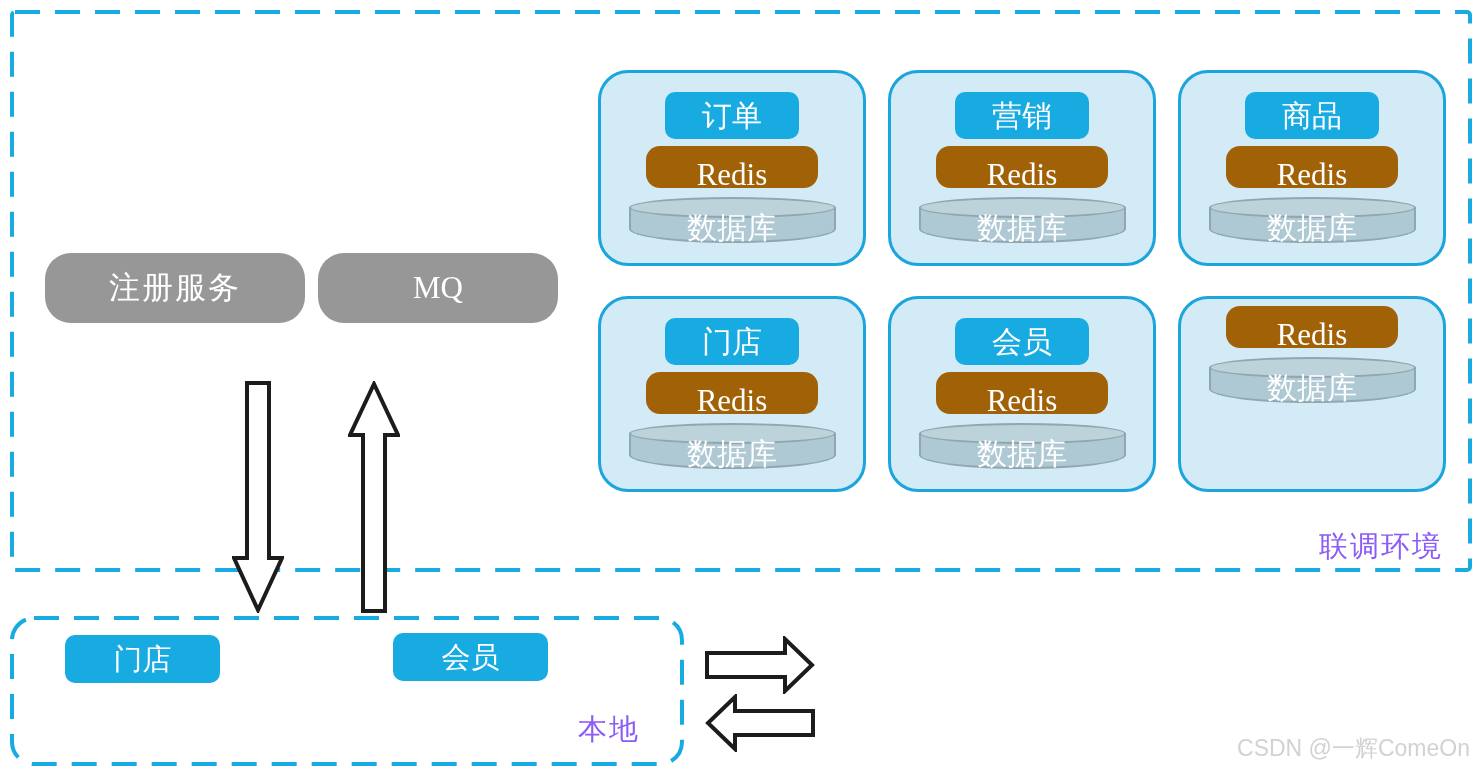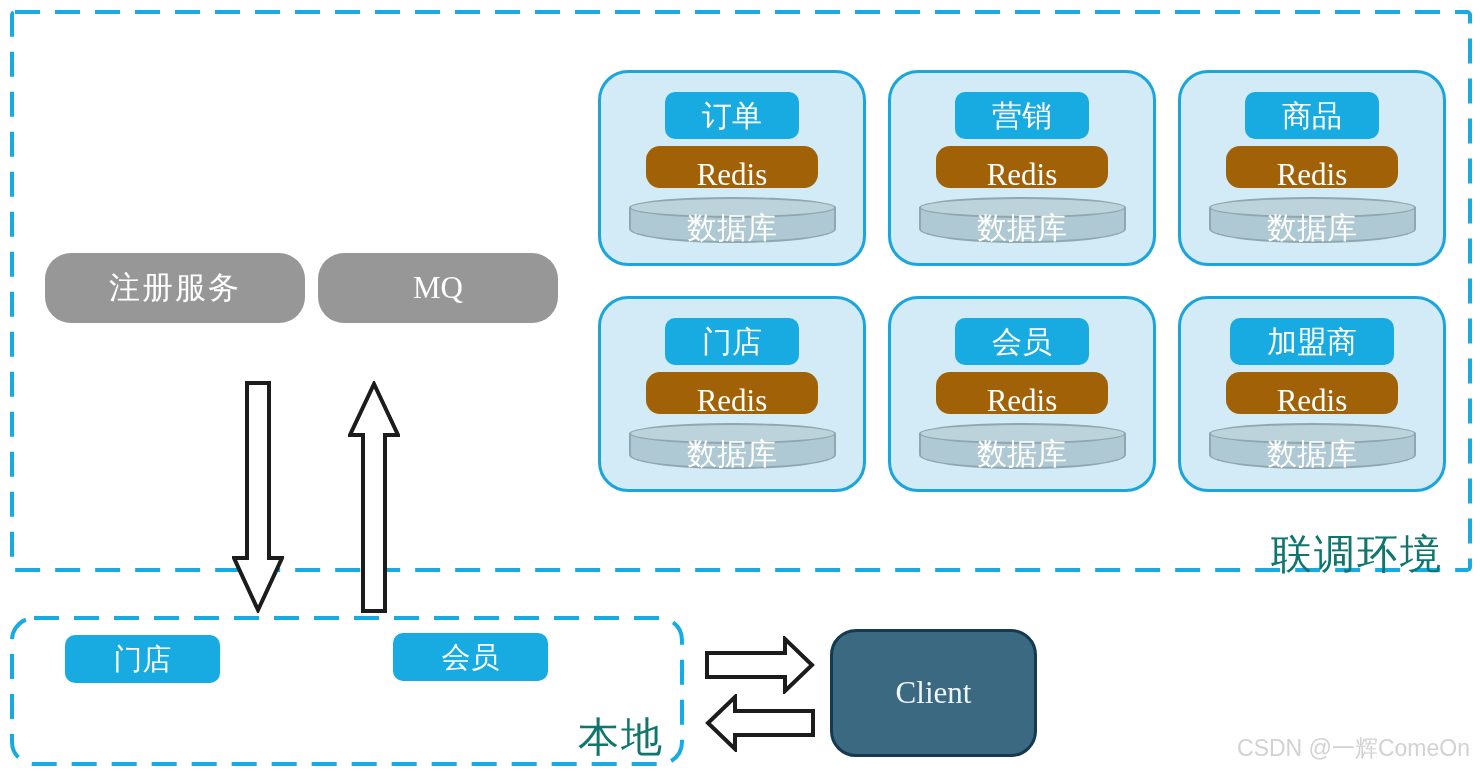--- a/index.html
+++ b/index.html
@@ -39,21 +39,21 @@
     color:#ffffff;font-size:30px;
   }
 
   
   .gray-box{
     position:absolute;background:#979797;color:#ffffff;border-radius:26px;
     text-align:center;font-size:31px;letter-spacing:2px;
   }
 
   
-  .region-label{position:absolute;color:#0f766e;font-size:41px;letter-spacing:2px;}
+  .region-label{position:absolute;color:#8b5cf6;font-size:29px;letter-spacing:2px;}
 
   
   .local-item{
     position:absolute;width:155px;height:48px;line-height:48px;text-align:center;
     background:#18abe2;color:#ffffff;border-radius:10px;font-size:29px;
   }
 
   
   .client-box{
     position:absolute;left:830px;top:629px;width:207px;height:128px;
@@ -127,21 +127,20 @@
     <div class="card-label">会员</div>
     <div class="redis-box">Redis</div>
     <div class="cyl">
       <div class="cyl-body"></div>
       <div class="cyl-top"></div>
       <div class="cyl-text">数据库</div>
     </div>
   </div>
 
   <div class="card" style="left:1178px;top:296px;">
-    <div class="card-label">加盟商</div>
     <div class="redis-box">Redis</div>
     <div class="cyl">
       <div class="cyl-body"></div>
       <div class="cyl-top"></div>
       <div class="cyl-text">数据库</div>
     </div>
   </div>
 
   <svg class="arrow-svg" style="left:232px;top:381px;" width="52" height="232" viewBox="0 0 52 232">
     <polygon class="arrow-shape" points="15,2 37,2 37,177 50,177 26,229 2,177 15,177"></polygon>
@@ -157,19 +156,16 @@
   <div class="local-item" style="left:393px;top:633px;">会员</div>
   <div class="region-label" style="left:578px;top:710px;">本地</div>
 
   <svg class="arrow-svg" style="left:705px;top:636px;" width="110" height="58" viewBox="0 0 110 58">
     <polygon class="arrow-shape" points="2,17 80,17 80,3 107,29 80,55 80,41 2,41"></polygon>
   </svg>
   <svg class="arrow-svg" style="left:705px;top:694px;" width="110" height="58" viewBox="0 0 110 58">
     <polygon class="arrow-shape" points="108,17 30,17 30,3 3,29 30,55 30,41 108,41"></polygon>
   </svg>
 
-  <div class="client-box">
-    <span>Client</span>
-  </div>
 
   <div class="watermark">CSDN @一辉ComeOn</div>
 
 </div>
 
 </body></html>

